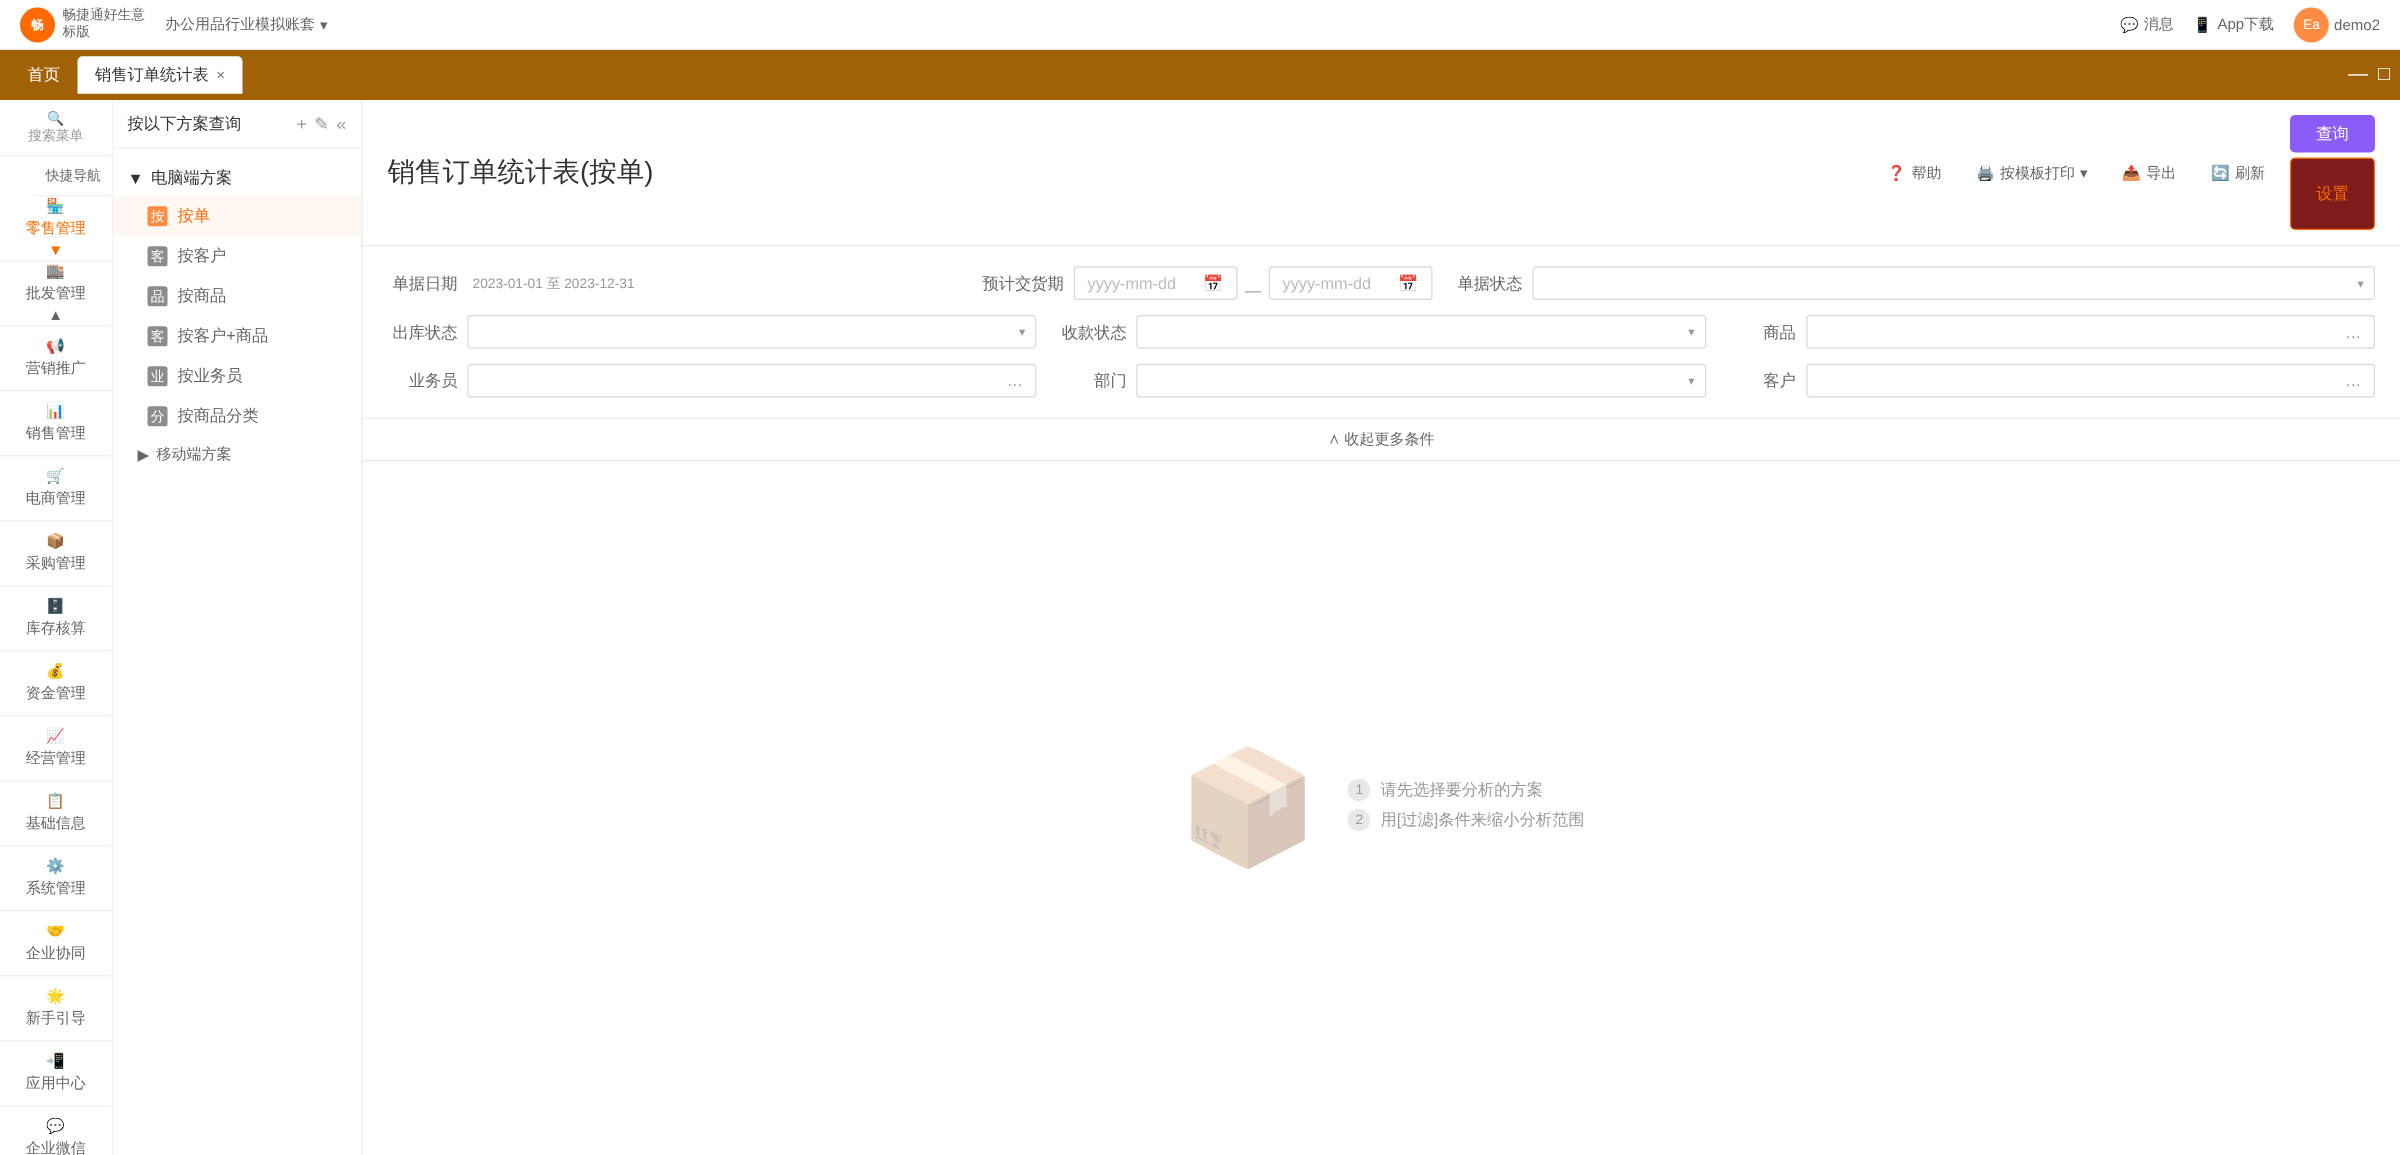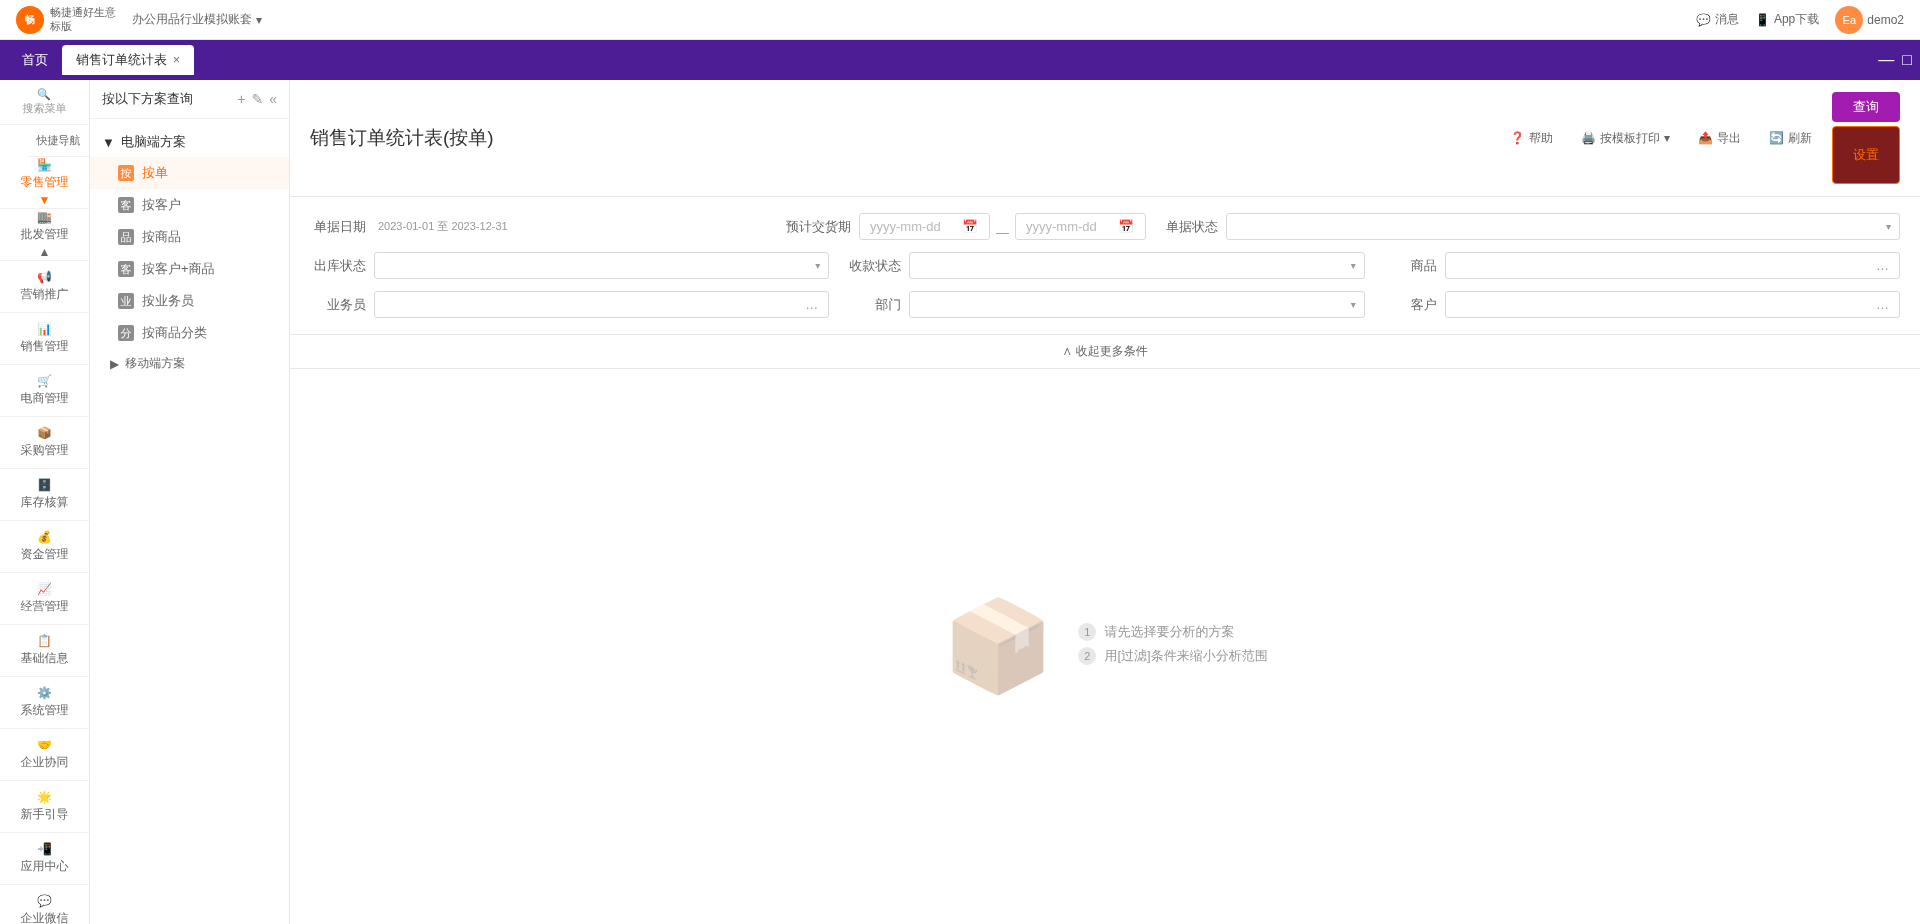--- a/index.html
+++ b/index.html
@@ -16,21 +16,21 @@
     .logo-circle { width: 28px; height: 28px; background: #ff6b00; border-radius: 50%; display: flex; align-items: center; justify-content: center; color: #fff; font-size: 10px; font-weight: bold; }
     .logo-text { font-size: 11px; color: #666; line-height: 1.2; }
     .breadcrumb-area { display: flex; align-items: center; gap: 4px; margin-left: 8px; color: #666; font-size: 12px; }
     .top-header-right { display: flex; align-items: center; gap: 16px; }
     .top-header-icon { display: flex; align-items: center; gap: 4px; color: #666; font-size: 12px; cursor: pointer; }
     .user-avatar { width: 28px; height: 28px; background: #ff8c42; border-radius: 50%; display: flex; align-items: center; justify-content: center; color: #fff; font-size: 11px; }
 
     
     .tab-bar {
       display: flex; align-items: center;
-      background: #4c1d95; height: 40px; padding: 0 8px;
+      background: #a16207; height: 40px; padding: 0 8px;
       flex-shrink: 0;
     }
     .tab-item {
       display: flex; align-items: center; gap: 6px; padding: 0 14px; height: 30px;
       border-radius: 4px 4px 0 0; cursor: pointer; font-size: 13px; color: #fff;
       background: transparent; position: relative;
     }
     .tab-item.active {
       background: #fff; color: #333;
     }
@@ -90,29 +90,29 @@
     }
 
     
     .main-panel { flex: 1; display: flex; flex-direction: column; overflow: hidden; background: #f5f6f8; }
 
     
     .page-header {
       display: flex; align-items: center; justify-content: space-between;
       background: #fff; padding: 12px 20px; border-bottom: 1px solid #e8e8e8;
     }
-    .page-title { font-size: 19px; font-weight: 500; color: #333; }
+    .page-title { font-size: 22px; font-weight: 500; color: #333; }
     .page-actions { display: flex; align-items: center; gap: 12px; }
     .page-action-btn {
       display: flex; align-items: center; gap: 4px;
       cursor: pointer; color: #666; font-size: 12px; padding: 4px 8px;
       border-radius: 4px;
     }
     .query-btn {
-      background: #a21caf; color: #fff; border: none; padding: 6px 20px;
+      background: #8b5cf6; color: #fff; border: none; padding: 6px 20px;
       border-radius: 4px; cursor: pointer; font-size: 13px;
     }
     .setting-btn {
       background: #7f1d1d; color: #ff6b00; border: 1px solid #ff6b00; padding: 19px 20px;
       border-radius: 4px; cursor: pointer; font-size: 13px;
     }
 
     
     .filter-area {
       background: #fff; padding: 16px 20px;

